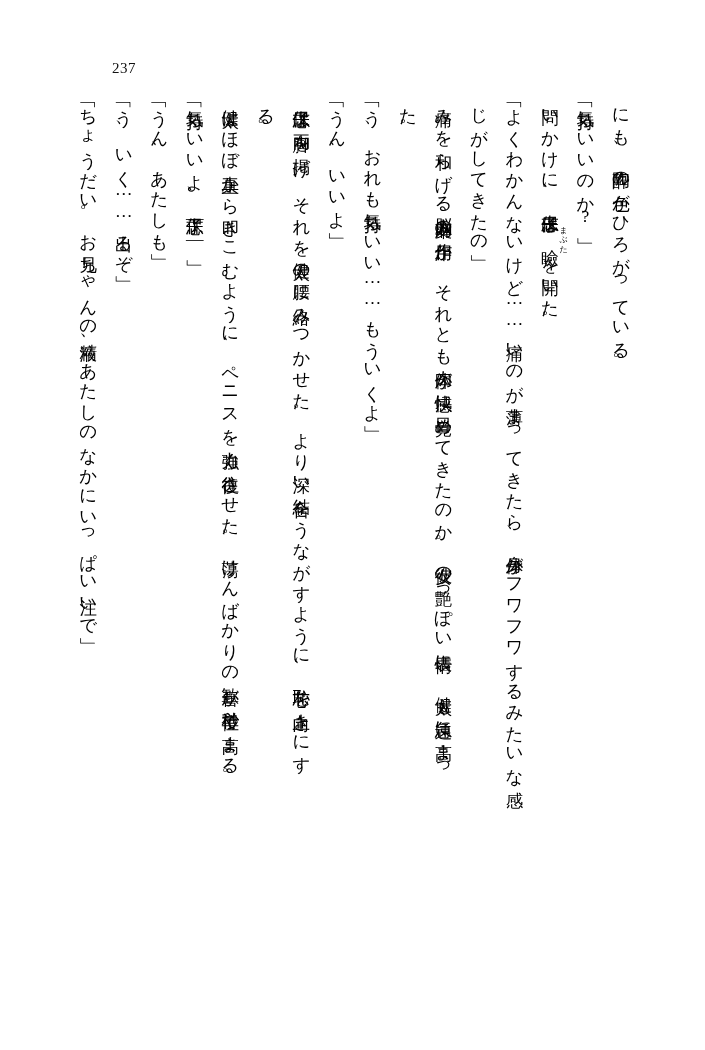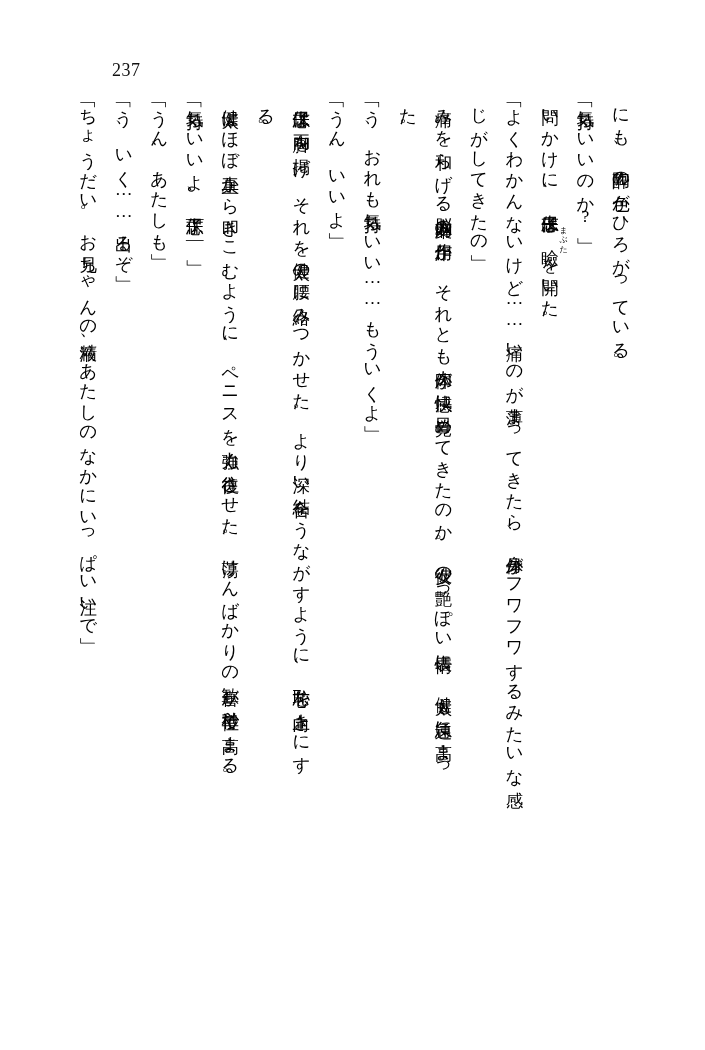--- a/index.html
+++ b/index.html
@@ -20,21 +20,21 @@
     left: 0;
     top: 0;
     width: 705px;
     height: 1050px;
     background: #ffffff;
   }
   .page-number {
     position: absolute;
     left: 112px;
     top: 60px;
-    font-size: 18px;
+    font-size: 15px;
     letter-spacing: 0.5px;
     font-family: "Liberation Serif", "DejaVu Serif", serif;
     color: #111111;
   }
   
   .text-body {
     position: absolute;
     top: 96px;
     left: 78px;
     width: 560px;

